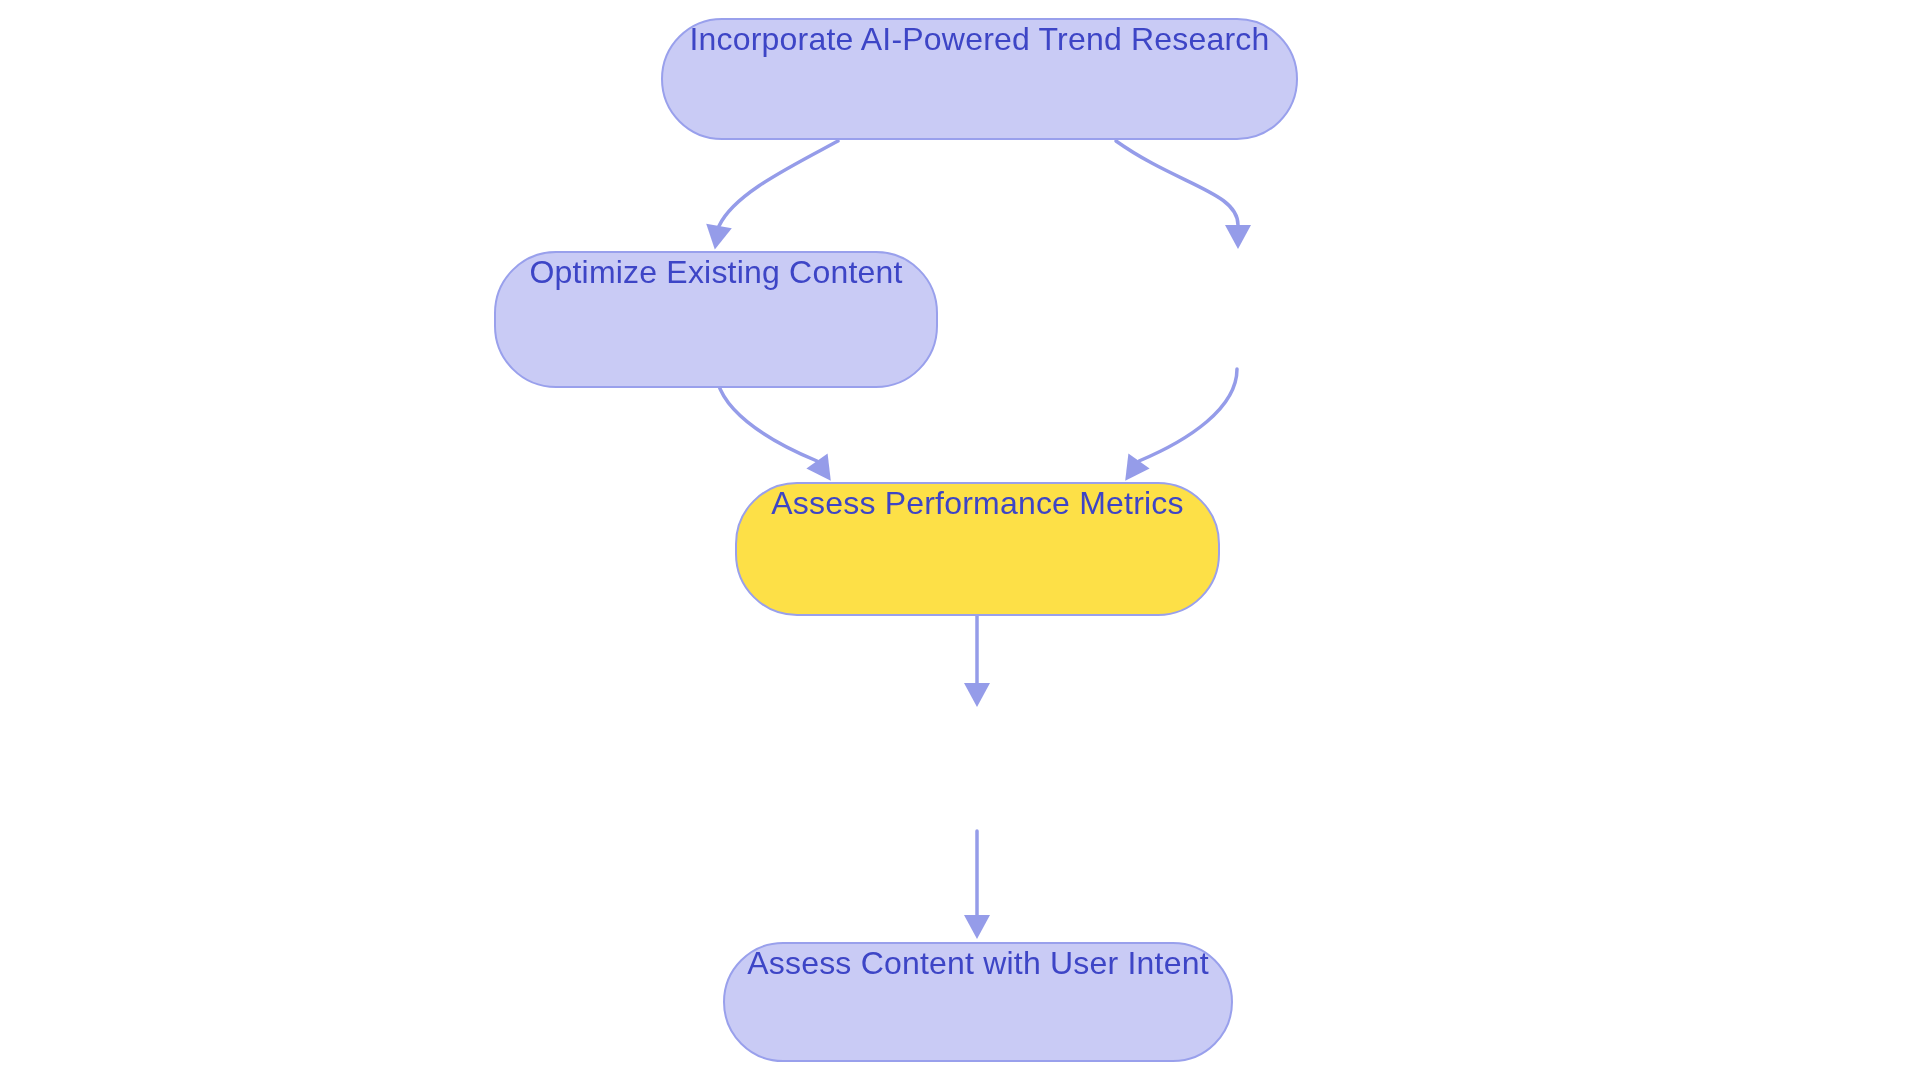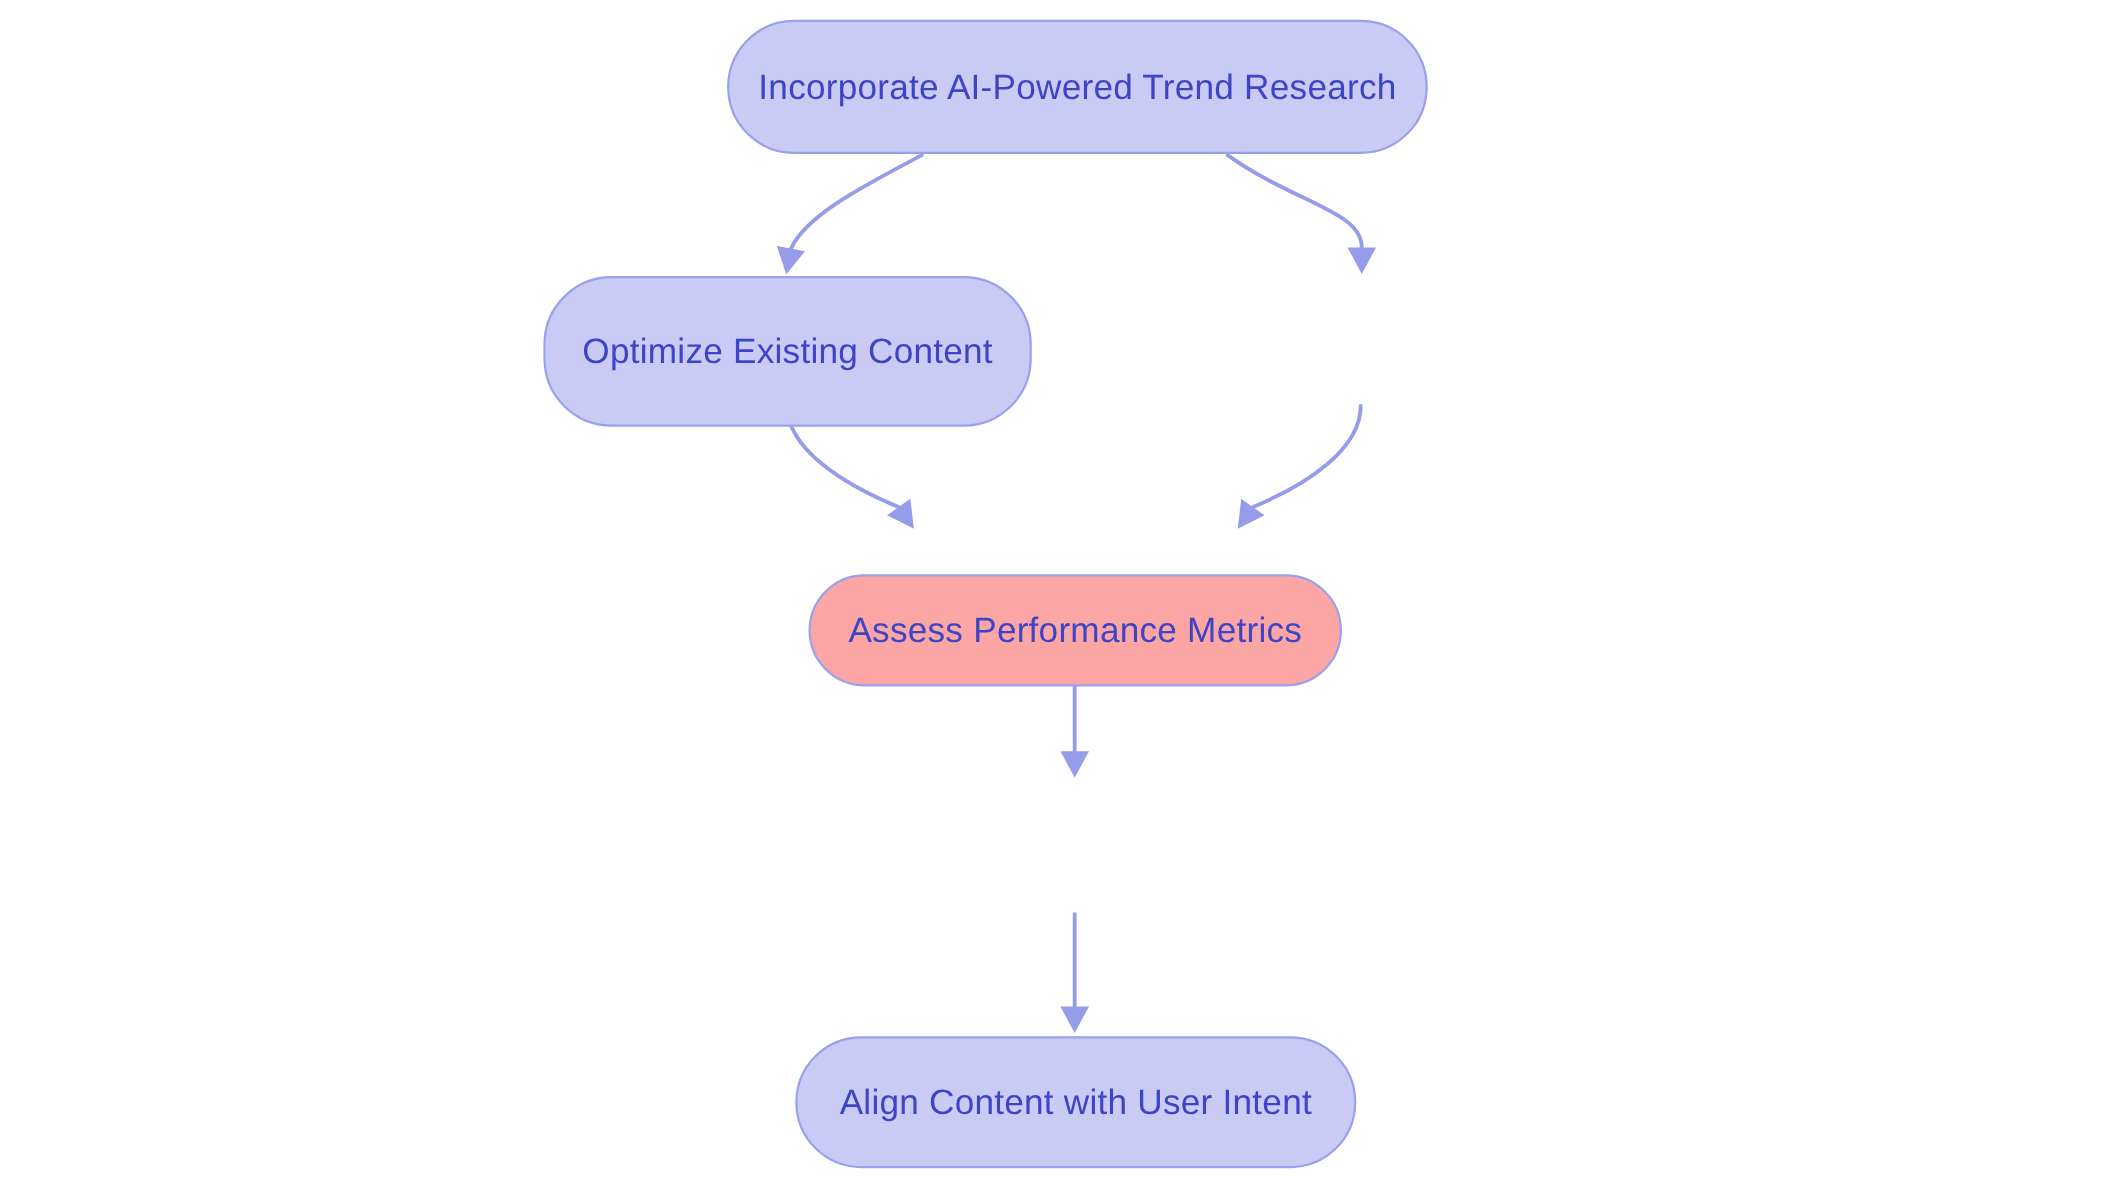--- a/index.html
+++ b/index.html
@@ -19,21 +19,20 @@
     position: absolute;
     left: 0;
     top: 0;
     width: 1920px;
     height: 1083px;
   }
   .flow-node {
     position: absolute;
     box-sizing: border-box;
     display: flex;
-    align-items: center;
     justify-content: center;
     border-radius: 62px;
     border-style: solid;
     border-width: 2px;
     text-align: center;
   }
   .flow-node .node-label {
     font-size: 32px;
     letter-spacing: 0.2px;
     line-height: 1.2;
@@ -70,19 +69,19 @@
         <polygon points="977.0,939.0 964.0,915.0 990.0,915.0" fill="#959ce9"></polygon>
       </g>
     </svg>
 
 <div class="flow-node" style="left: 661px; top: 18px; width: 637px; height: 122px; background: rgb(201, 203, 245); border-color: rgb(153, 160, 236); color: rgb(61, 69, 198);">
       <span class="node-label">Incorporate AI-Powered Trend Research</span>
     </div>
     <div class="flow-node" style="left: 494px; top: 251px; width: 444px; height: 137px; background: rgb(201, 203, 245); border-color: rgb(153, 160, 236); color: rgb(61, 69, 198);">
       <span class="node-label">Optimize Existing Content</span>
     </div>
-    <div class="flow-node" style="left: 735px; top: 482px; width: 485px; height: 102px; background: #fca5a5; border-color: rgb(153, 160, 236); color: rgb(61, 69, 198); margin-top: 40px;">
+    <div class="flow-node" style="left: 735px; top: 482px; width: 485px; height: 134px; background: #fde047; border-color: rgb(153, 160, 236); color: rgb(61, 69, 198);">
       <span class="node-label">Assess Performance Metrics</span>
     </div>
     <div class="flow-node" style="left: 723px; top: 942px; width: 510px; height: 120px; background: rgb(201, 203, 245); border-color: rgb(153, 160, 236); color: rgb(61, 69, 198);">
-      <span class="node-label">Align Content with User Intent</span>
+      <span class="node-label">Assess Content with User Intent</span>
     </div>
   </div>
 
 </body></html>

